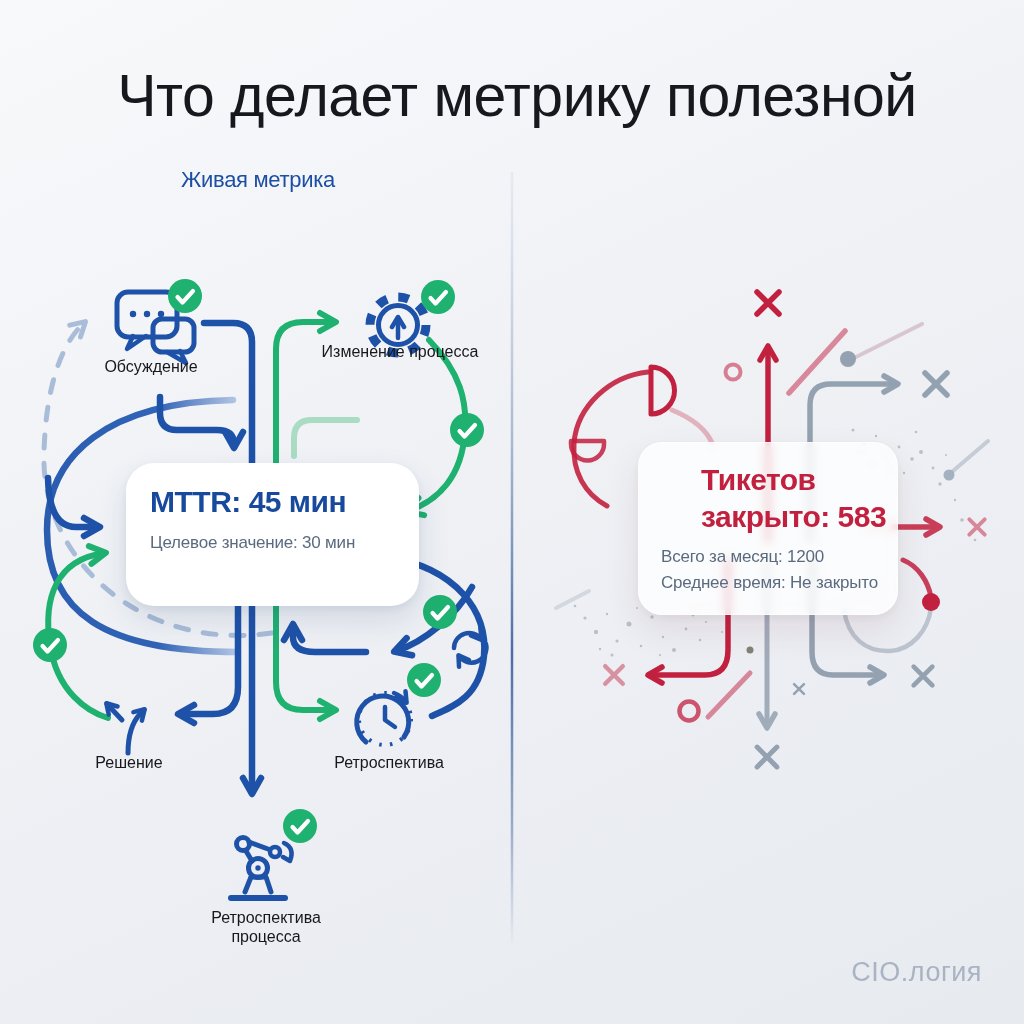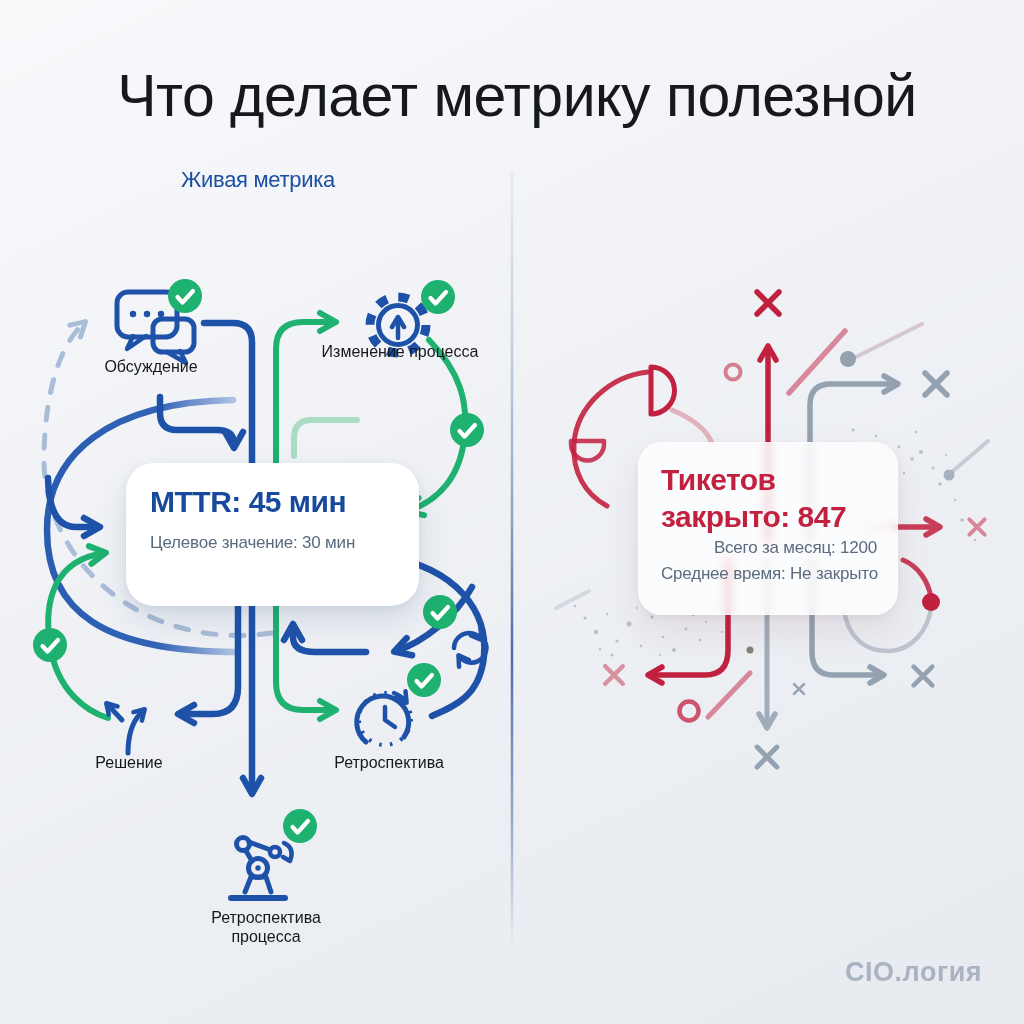--- a/index.html
+++ b/index.html
@@ -33,23 +33,23 @@
   }
   .card-left .ct{font-size:30px;font-weight:700;color:var(--c-blueDark);letter-spacing:-.5px;white-space:nowrap;margin-bottom:11px;}
   .card-sub{font-size:17px;color:var(--c-textMuted);line-height:1.5;white-space:nowrap;letter-spacing:-.2px;}
   .card-right{
     left:638px;top:442px;width:260px;height:173px;border-radius:24px;
     background:rgba(255,255,255,.78);backdrop-filter:blur(5px);-webkit-backdrop-filter:blur(5px);
     border:1px solid rgba(255,255,255,.65);
     box-shadow:0 16px 34px rgba(120,50,70,.10),0 3px 10px rgba(80,60,90,.06);
     padding:18px 20px 0 22px;
   }
-  .card-right .ct{font-size:30px;font-weight:700;color:var(--c-red);letter-spacing:-.5px;line-height:1.24;white-space:nowrap;}
-  .card-right .subs{text-align:right;}
-  .watermark{left:918px;top:957px;transform:translateX(-100%);font-size:27px;font-weight:700;color:var(--c-watermark);letter-spacing:.5px;}
+  .card-right .ct{font-size:30px;font-weight:700;color:var(--c-red);letter-spacing:-.5px;line-height:1.24;white-space:nowrap;margin-left:40px;}
+  .card-right .subs{margin-top:9px;}
+  .watermark{left:918px;top:957px;transform:translateX(-100%);font-size:27px;font-weight:400;color:var(--c-watermark);letter-spacing:.5px;}
 </style>
 </head>
 <body>
 
 <div class="stage">
 
   <svg width="1024" height="1024" viewBox="0 0 1024 1024">
     <defs>
       <marker id="mB" markerWidth="30" markerHeight="30" refX="19" refY="15" orient="auto" markerUnits="userSpaceOnUse">
           <path class="ln sB w65" d="M 5,6 L 21,15 L 5,24"></path>
@@ -270,21 +270,21 @@
   <div class="txt lbl wrap" style="left:266px;top:908px;width:180px">Ретроспектива процесса</div>
 
   <div class="card card-left">
     <div class="ct">MTTR: 45 мин</div>
     <div class="card-sub">Целевое значение: 30 мин</div>
   </div>
 
   <div class="card card-right">
     <div class="ct">
       <div>Тикетов</div>
-      <div>закрыто: 847</div>
+      <div>закрыто: 583</div>
     </div>
     <div class="subs">
       <div class="card-sub">Всего за месяц: 1200</div>
       <div class="card-sub">Среднее время: Не закрыто</div>
     </div>
   </div>
 
   <div class="txt watermark" style="transform:none;left:auto;right:42px;">CIO.логия</div>
 </div>
 

